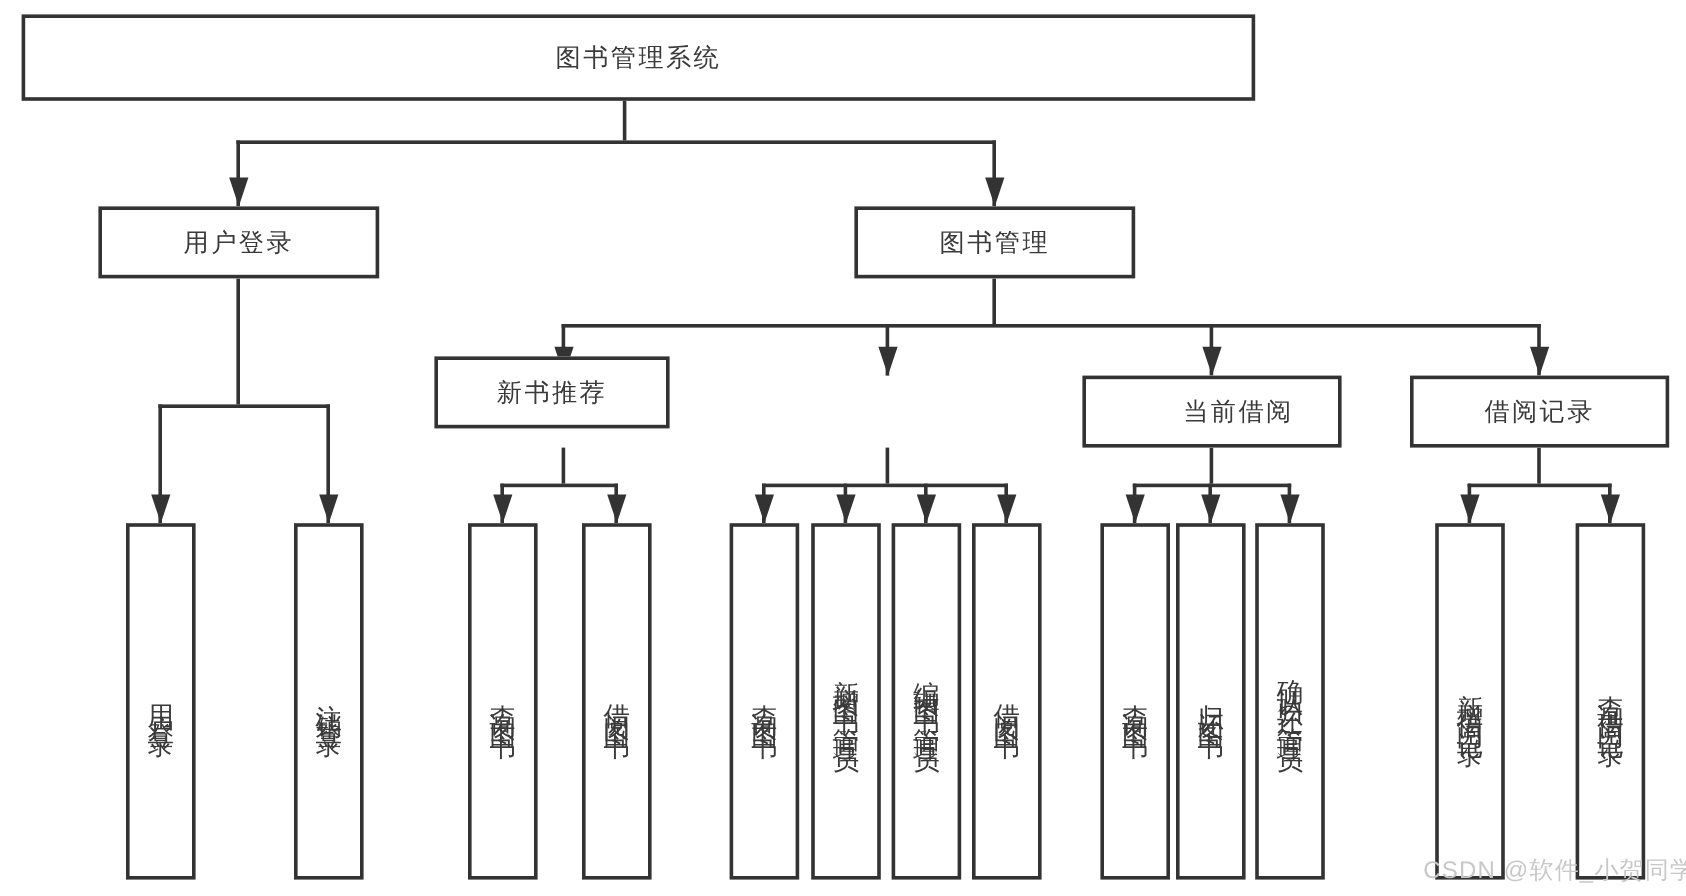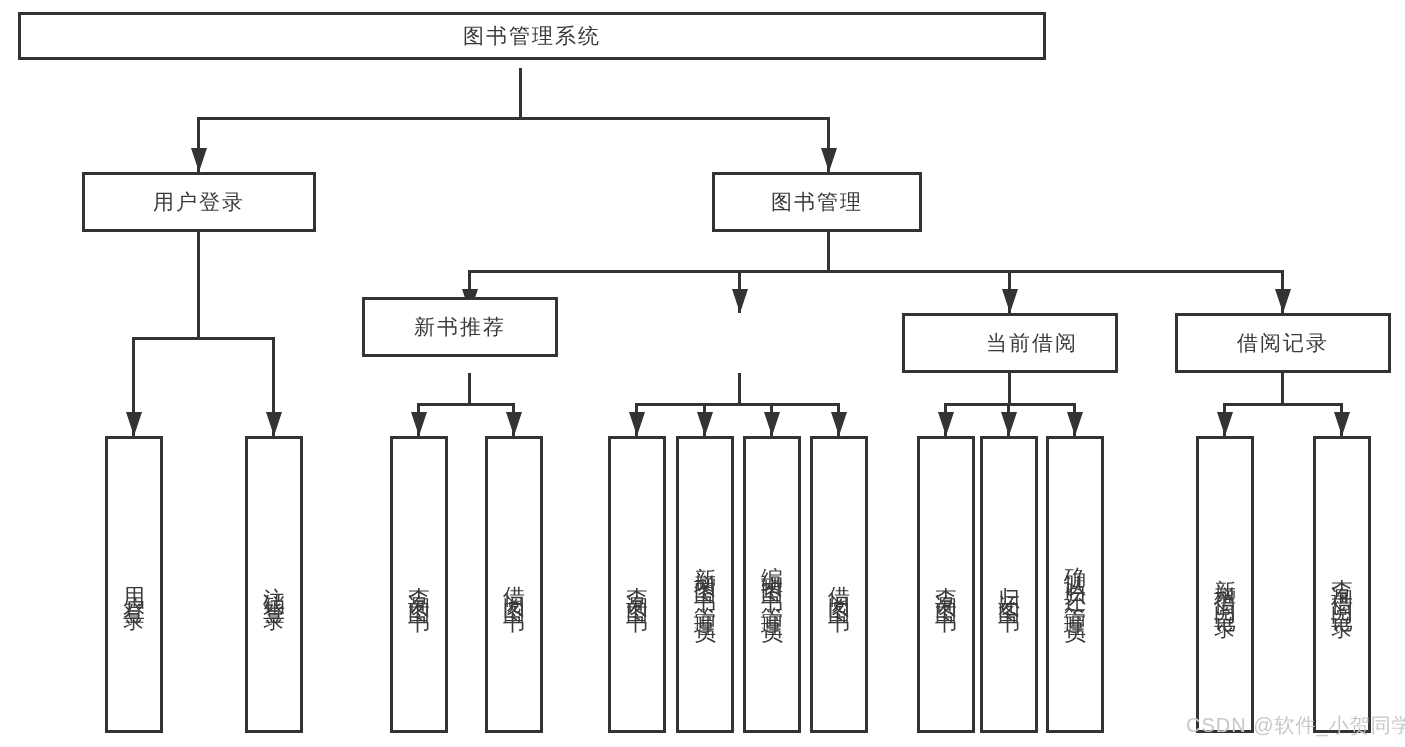--- a/index.html
+++ b/index.html
@@ -60,31 +60,31 @@
     letter-spacing: 1px;
     white-space: nowrap;
     z-index: 3;
   }
 </style>
 </head>
 <body>
 
 <div class="canvas">
 
-  <div class="box" style="left:18px; top:12px; width:1028px; height:48px;">图书管理系统</div>
+  <div class="box" style="left:18px; top:12px; width:1028px; height:72px;">图书管理系统</div>
 
   <div class="vline" style="left:519px; top:68px; height:49px;"></div>
   <div class="hline" style="left:197px; top:117px; width:633px;"></div>
   <div class="vline" style="left:197px; top:117px; height:55px;"></div>
   <div class="vline" style="left:827px; top:117px; height:55px;"></div>
   <div class="arrow" style="left:191px; top:148px;"></div>
   <div class="arrow" style="left:821px; top:148px;"></div>
 
   <div class="box" style="left:82px; top:172px; width:234px; height:60px;">用户登录</div>
-  <div class="box" style="left:712px; top:172px; width:210px; height:60px;">图书管理</div>
+  <div class="box" style="left:712px; top:172px; width:234px; height:60px;">图书管理</div>
 
   <div class="vline" style="left:197px; top:232px; height:105px;"></div>
   <div class="hline" style="left:132px; top:337px; width:143px;"></div>
   <div class="vline" style="left:132px; top:337px; height:99px;"></div>
   <div class="vline" style="left:272px; top:337px; height:99px;"></div>
   <div class="arrow" style="left:126px; top:412px;"></div>
   <div class="arrow" style="left:266px; top:412px;"></div>
 
   <div class="vline" style="left:827px; top:232px; height:38px;"></div>
   <div class="hline" style="left:468px; top:270px; width:816px;"></div>

